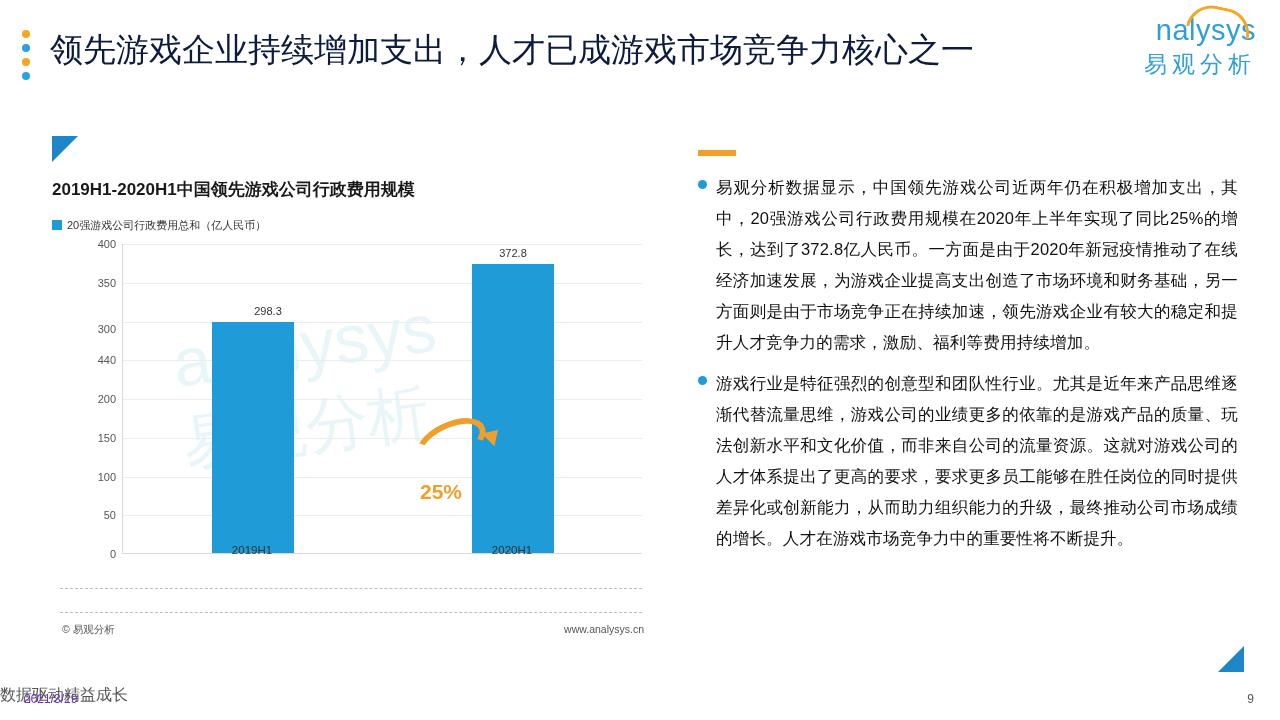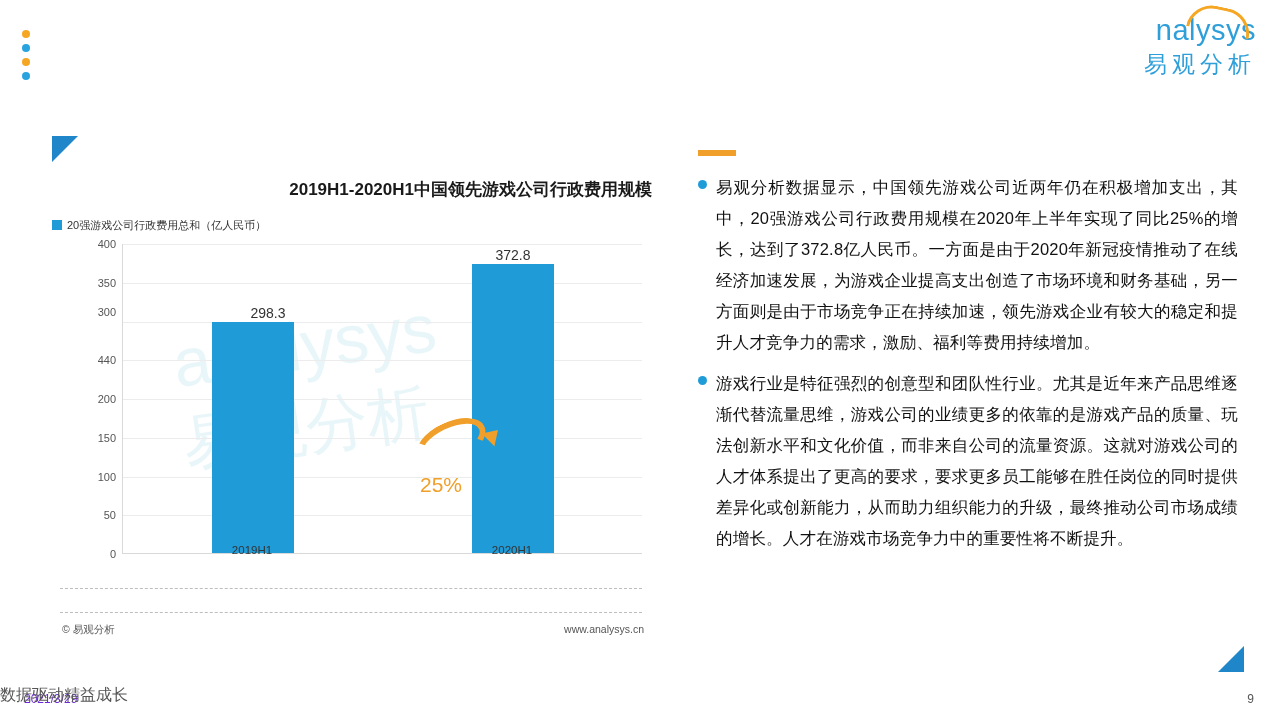--- a/index.html
+++ b/index.html
@@ -53,21 +53,21 @@
     position: absolute; left: 52px; top: 136px; width: 600px; height: 520px;
   }
   .tri-blue {
     position: absolute; left: 0; top: 0;
     width: 0; height: 0;
     border-top: 26px solid #1e86c9;
     border-right: 26px solid transparent;
   }
   .chart-title {
     position: absolute; left: 0; top: 42px; width: 600px;
-    text-align: right; font-size: 17px; font-weight: bold; color: #1a1a1a;
+    text-align: left; font-size: 17px; font-weight: bold; color: #1a1a1a;
   }
   .legend {
     position: absolute; left: 0; top: 82px; width: 600px;
     text-align: left; font-size: 11px; color: #333;
   }
   .legend .swatch {
     display: inline-block; width: 10px; height: 10px; background: #1f9bd8;
     vertical-align: -1px; margin-right: 5px;
   }
 
@@ -85,21 +85,21 @@
     position: absolute; left: 40px; top: 0; right: 0; height: 310px;
     border-left: 1px solid #d9d9d9; border-bottom: 1px solid #d9d9d9;
   }
   .gridline {
     position: absolute; left: 0; right: 0; height: 1px; background: #ececec;
   }
   .bar {
     position: absolute; bottom: 0; background: #1f9bd8;
   }
   .bar-label {
-    position: absolute; font-size: 14px; color: #333; text-align: center;
+    position: absolute; font-size: 11px; color: #333; text-align: center;
     transform: translateX(-50%);
   }
   .x-labels {
     position: absolute; left: 40px; right: 0; top: 300px; height: 20px;
   }
   .x-labels div {
     position: absolute; font-size: 11.5px; color: #333;
     transform: translateX(-50%);
   }
 
@@ -112,22 +112,22 @@
     transform: rotate(-25deg);
   }
   .growth-arrowhead {
     position: absolute; left: 402px; top: 184px;
     width: 0; height: 0;
     border-left: 9px solid transparent; border-right: 9px solid transparent;
     border-bottom: 14px solid #f0a02a;
     transform: rotate(45deg);
   }
   .growth-pct {
-    position: absolute; left: 338px; top: 229px;
-    font-size: 21px; color: #f0a02a; font-weight: normal;
+    position: absolute; left: 338px; top: 236px;
+    font-size: 21px; color: #f0a02a; font-weight: bold;
   }
 
   
   .watermark {
     position: absolute; left: 120px; top: 170px;
     font-size: 68px; color: rgba(120,200,215,0.16);
     transform: rotate(-8deg); pointer-events: none; white-space: nowrap;
     font-family: "Liberation Sans", sans-serif;
   }
   .watermark2 {
@@ -193,20 +193,21 @@
 </head>
 <body>
 
 <div class="header">
   <div class="dots">
     <span class="d1"></span>
       <span class="d2"></span>
       <span class="d3"></span>
       <span class="d4"></span>
   </div>
+  <div class="title">领先游戏企业持续增加支出，人才已成游戏市场竞争力核心之一</div>
   <div class="logo">
     <div style="position:relative;display:inline-block;">
       <div class="logo-arc"></div>
       <div class="logo-main">nalysys</div>
     </div>
     <div class="logo-sub">易观分析</div>
   </div>
 </div>
 
 <div class="left-panel">
@@ -220,21 +221,21 @@
   <div class="watermark2">易观分析</div>
 
   <div class="plot">
     <div class="y-axis-labels" id="yaxis">
         <div style="top: 310px;">0</div>
         <div style="top: 271.25px;">50</div>
         <div style="top: 232.5px;">100</div>
         <div style="top: 193.75px;">150</div>
         <div style="top: 155px;">200</div>
         <div style="top: 116.25px;">440</div>
-        <div style="top: 68px; margin-left: 32px;">300</div>
+        <div style="top: 85px; margin-left: 32px;">300</div>
         <div style="top: 38.75px;">350</div>
         <div style="top: 0px;">400</div>
       </div>
     <div class="grid-area" id="gridarea">
         <div class="gridline" style="top: 271.25px;"></div>
         <div class="gridline" style="top: 232.5px;"></div>
         <div class="gridline" style="top: 193.75px;"></div>
         <div class="gridline" style="top: 155px;"></div>
         <div class="gridline" style="top: 116.25px;"></div>
         <div class="gridline" style="top: 77.5px;"></div>

